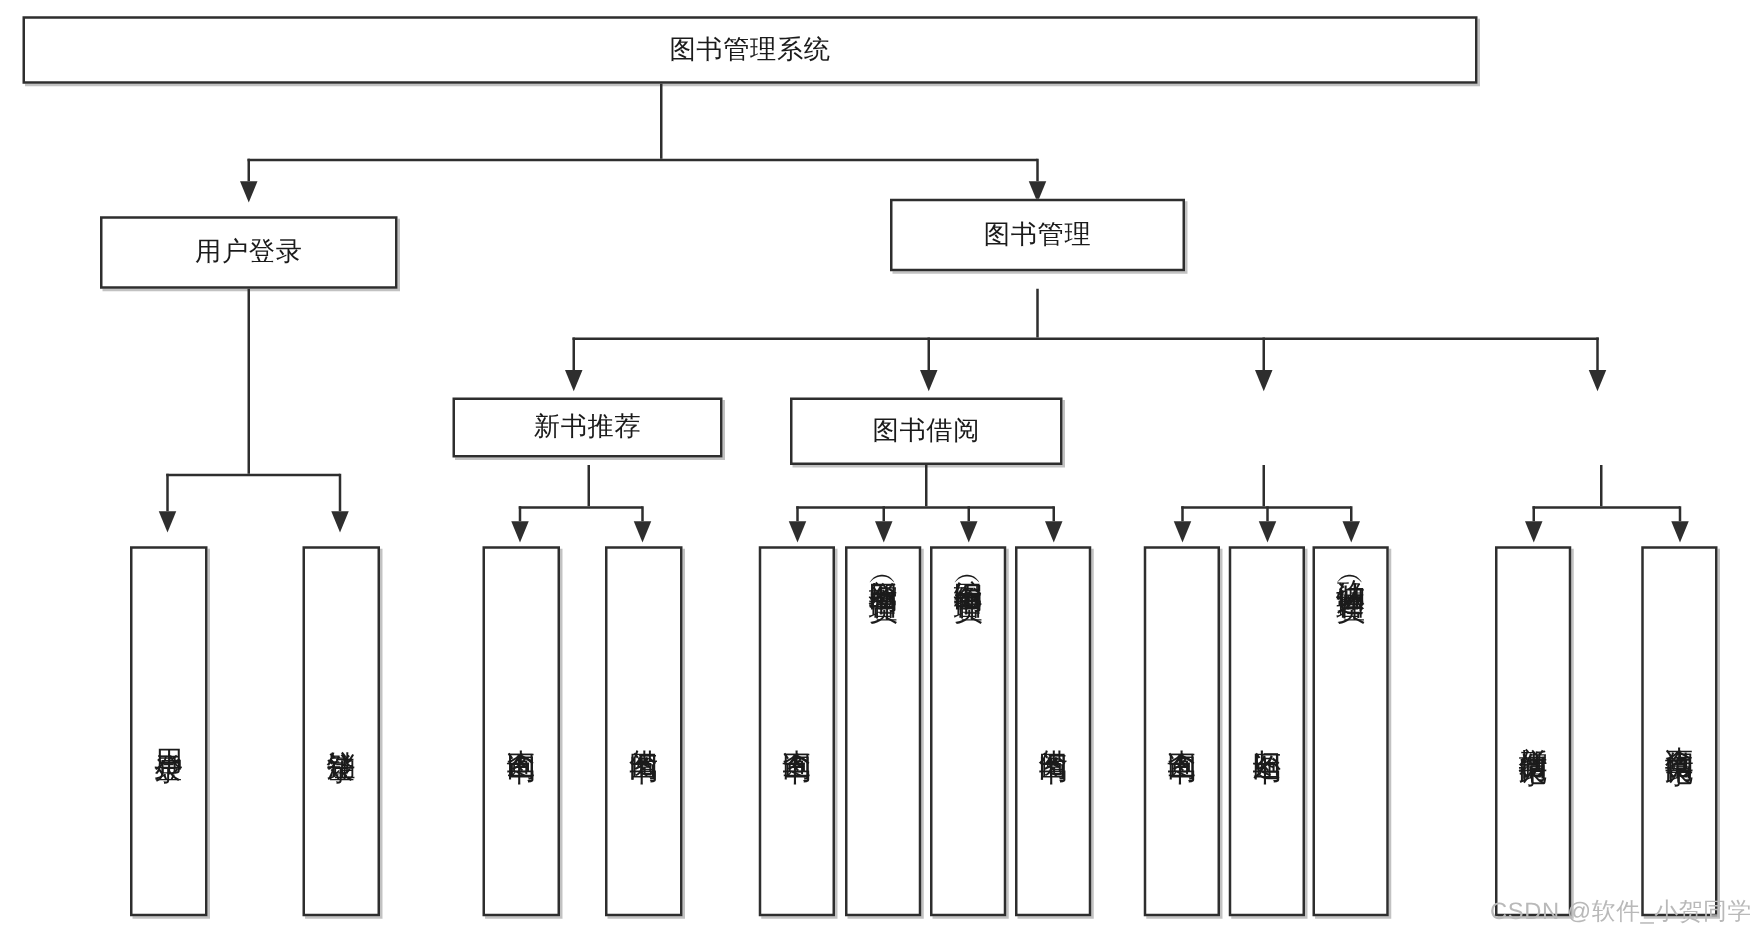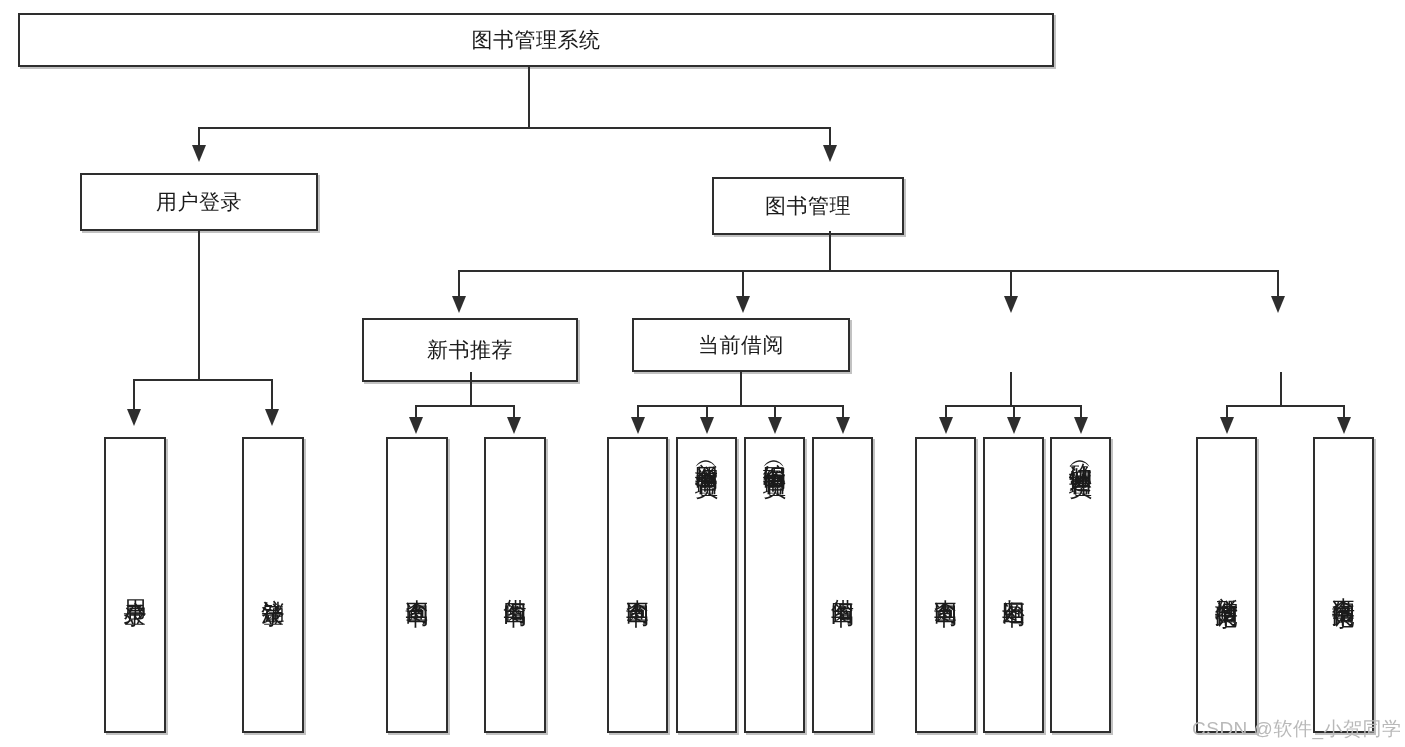--- a/index.html
+++ b/index.html
@@ -77,36 +77,36 @@
     white-space:nowrap;
     letter-spacing:.5px;
     font-family:"Liberation Sans","DejaVu Sans",sans-serif;
   }
 </style>
 </head>
 <body>
 
 <div id="canvas">
 
-  <div class="node horiz" style="left:18px; top:13px; width:1036px; height:54px;">
+  <div class="node horiz" style="left:18px; top:13px; width:1164px; height:54px;">
     <span class="label">图书管理系统</span>
   </div>
 
   <div class="edge v" style="left:528px; top:67px; height:60px;"></div>
   <div class="edge h" style="left:198px; top:127px; width:632px;"></div>
   <div class="edge v" style="left:198px; top:127px; height:18px;"></div>
   <div class="edge v" style="left:829px; top:127px; height:18px;"></div>
   <div class="arrow" style="left:192px; top:145px;"></div>
   <div class="arrow" style="left:823px; top:145px;"></div>
 
   <div class="node horiz" style="left:80px; top:173px; width:238px; height:58px;">
     <span class="label">用户登录</span>
   </div>
 
-  <div class="node horiz" style="left:712px; top:177px; width:192px; height:58px;">
+  <div class="node horiz" style="left:712px; top:159px; width:236px; height:58px;">
     <span class="label">图书管理</span>
   </div>
 
   <div class="edge v" style="left:198px; top:231px; height:148px;"></div>
   <div class="edge h" style="left:133px; top:379px; width:139px;"></div>
   <div class="edge v" style="left:133px; top:379px; height:30px;"></div>
   <div class="edge v" style="left:271px; top:379px; height:30px;"></div>
   <div class="arrow" style="left:127px; top:409px;"></div>
   <div class="arrow" style="left:265px; top:409px;"></div>
 
@@ -114,25 +114,25 @@
   <div class="edge h" style="left:458px; top:270px; width:821px;"></div>
   <div class="edge v" style="left:458px; top:270px; height:26px;"></div>
   <div class="edge v" style="left:742px; top:270px; height:26px;"></div>
   <div class="edge v" style="left:1010px; top:270px; height:26px;"></div>
   <div class="edge v" style="left:1277px; top:270px; height:26px;"></div>
   <div class="arrow" style="left:452px; top:296px;"></div>
   <div class="arrow" style="left:736px; top:296px;"></div>
   <div class="arrow" style="left:1004px; top:296px;"></div>
   <div class="arrow" style="left:1271px; top:296px;"></div>
 
-  <div class="node horiz" style="left:362px; top:318px; width:216px; height:64px;">
+  <div class="node horiz" style="left:362px; top:318px; width:216px; height:48px;">
     <span class="label">新书推荐</span>
   </div>
   <div class="node horiz" style="left:632px; top:318px; width:218px; height:54px;">
-    <span class="label">当前借阅</span>
+    <span class="label">图书借阅</span>
   </div>
 
   <div class="edge v" style="left:470px; top:372px; height:33px;"></div>
   <div class="edge h" style="left:415px; top:405px; width:99px;"></div>
   <div class="edge v" style="left:415px; top:405px; height:12px;"></div>
   <div class="edge v" style="left:513px; top:405px; height:12px;"></div>
   <div class="arrow" style="left:409px; top:417px;"></div>
   <div class="arrow" style="left:507px; top:417px;"></div>
 
   <div class="edge v" style="left:740px; top:372px; height:33px;"></div>

